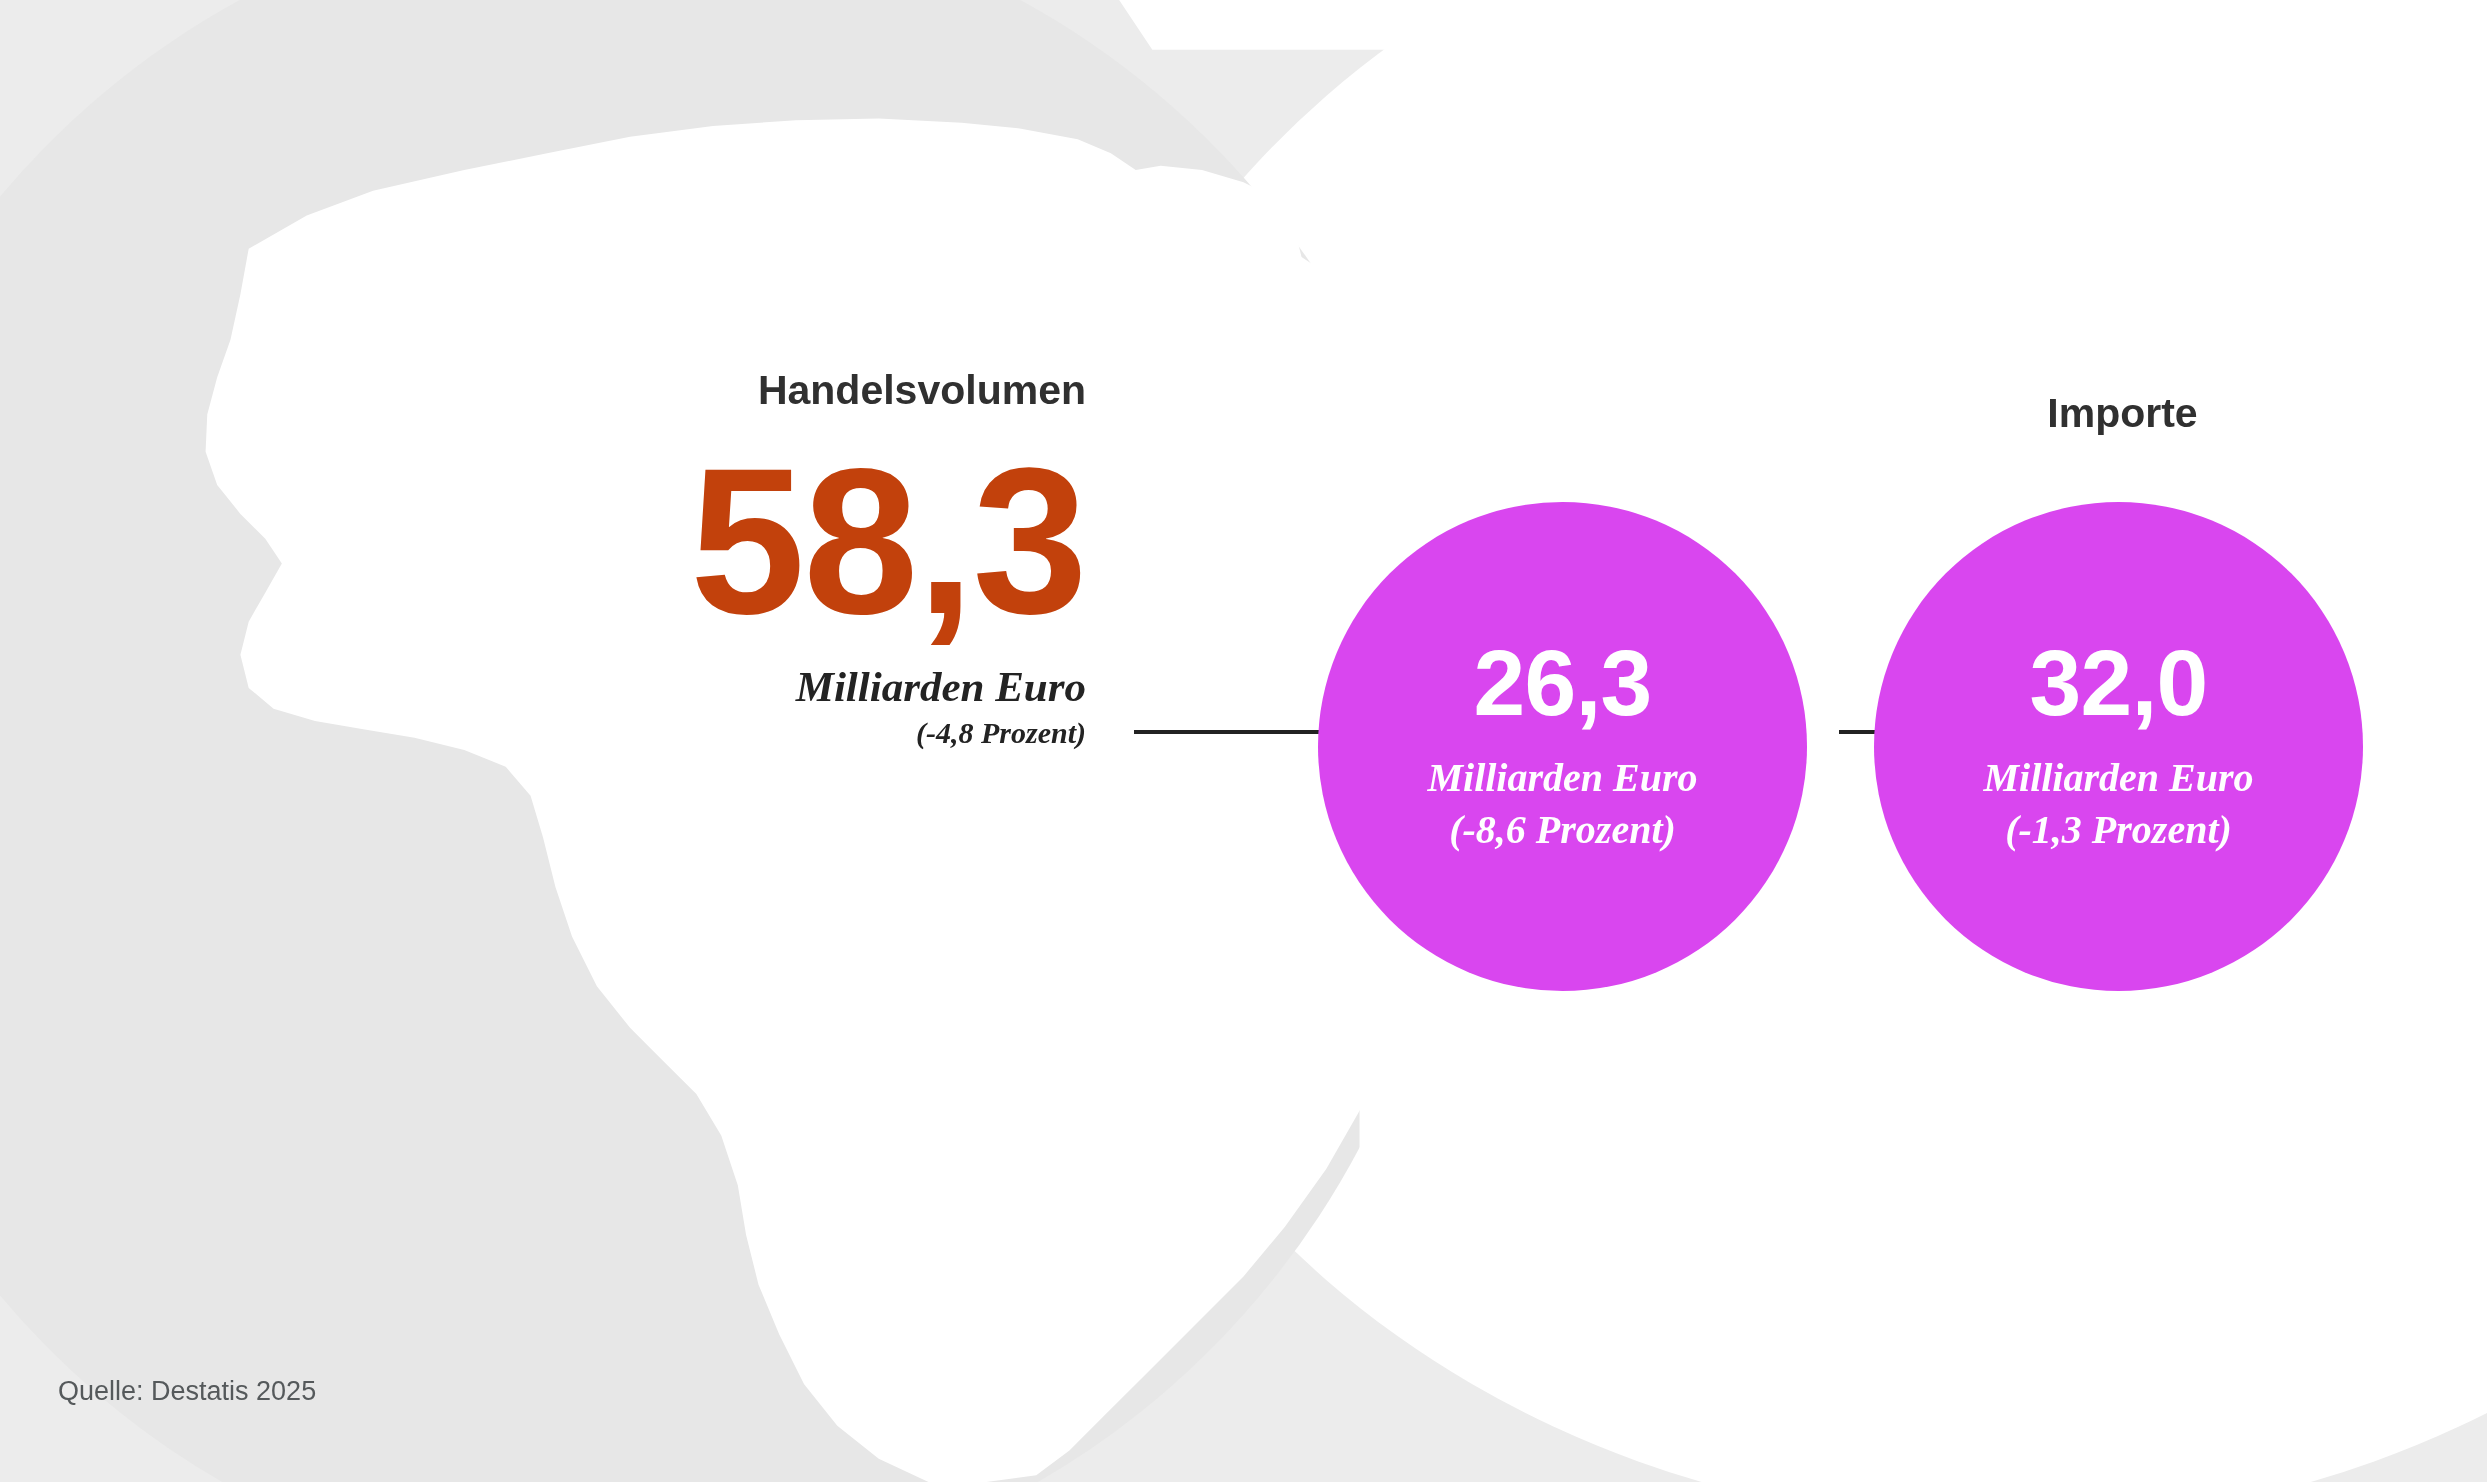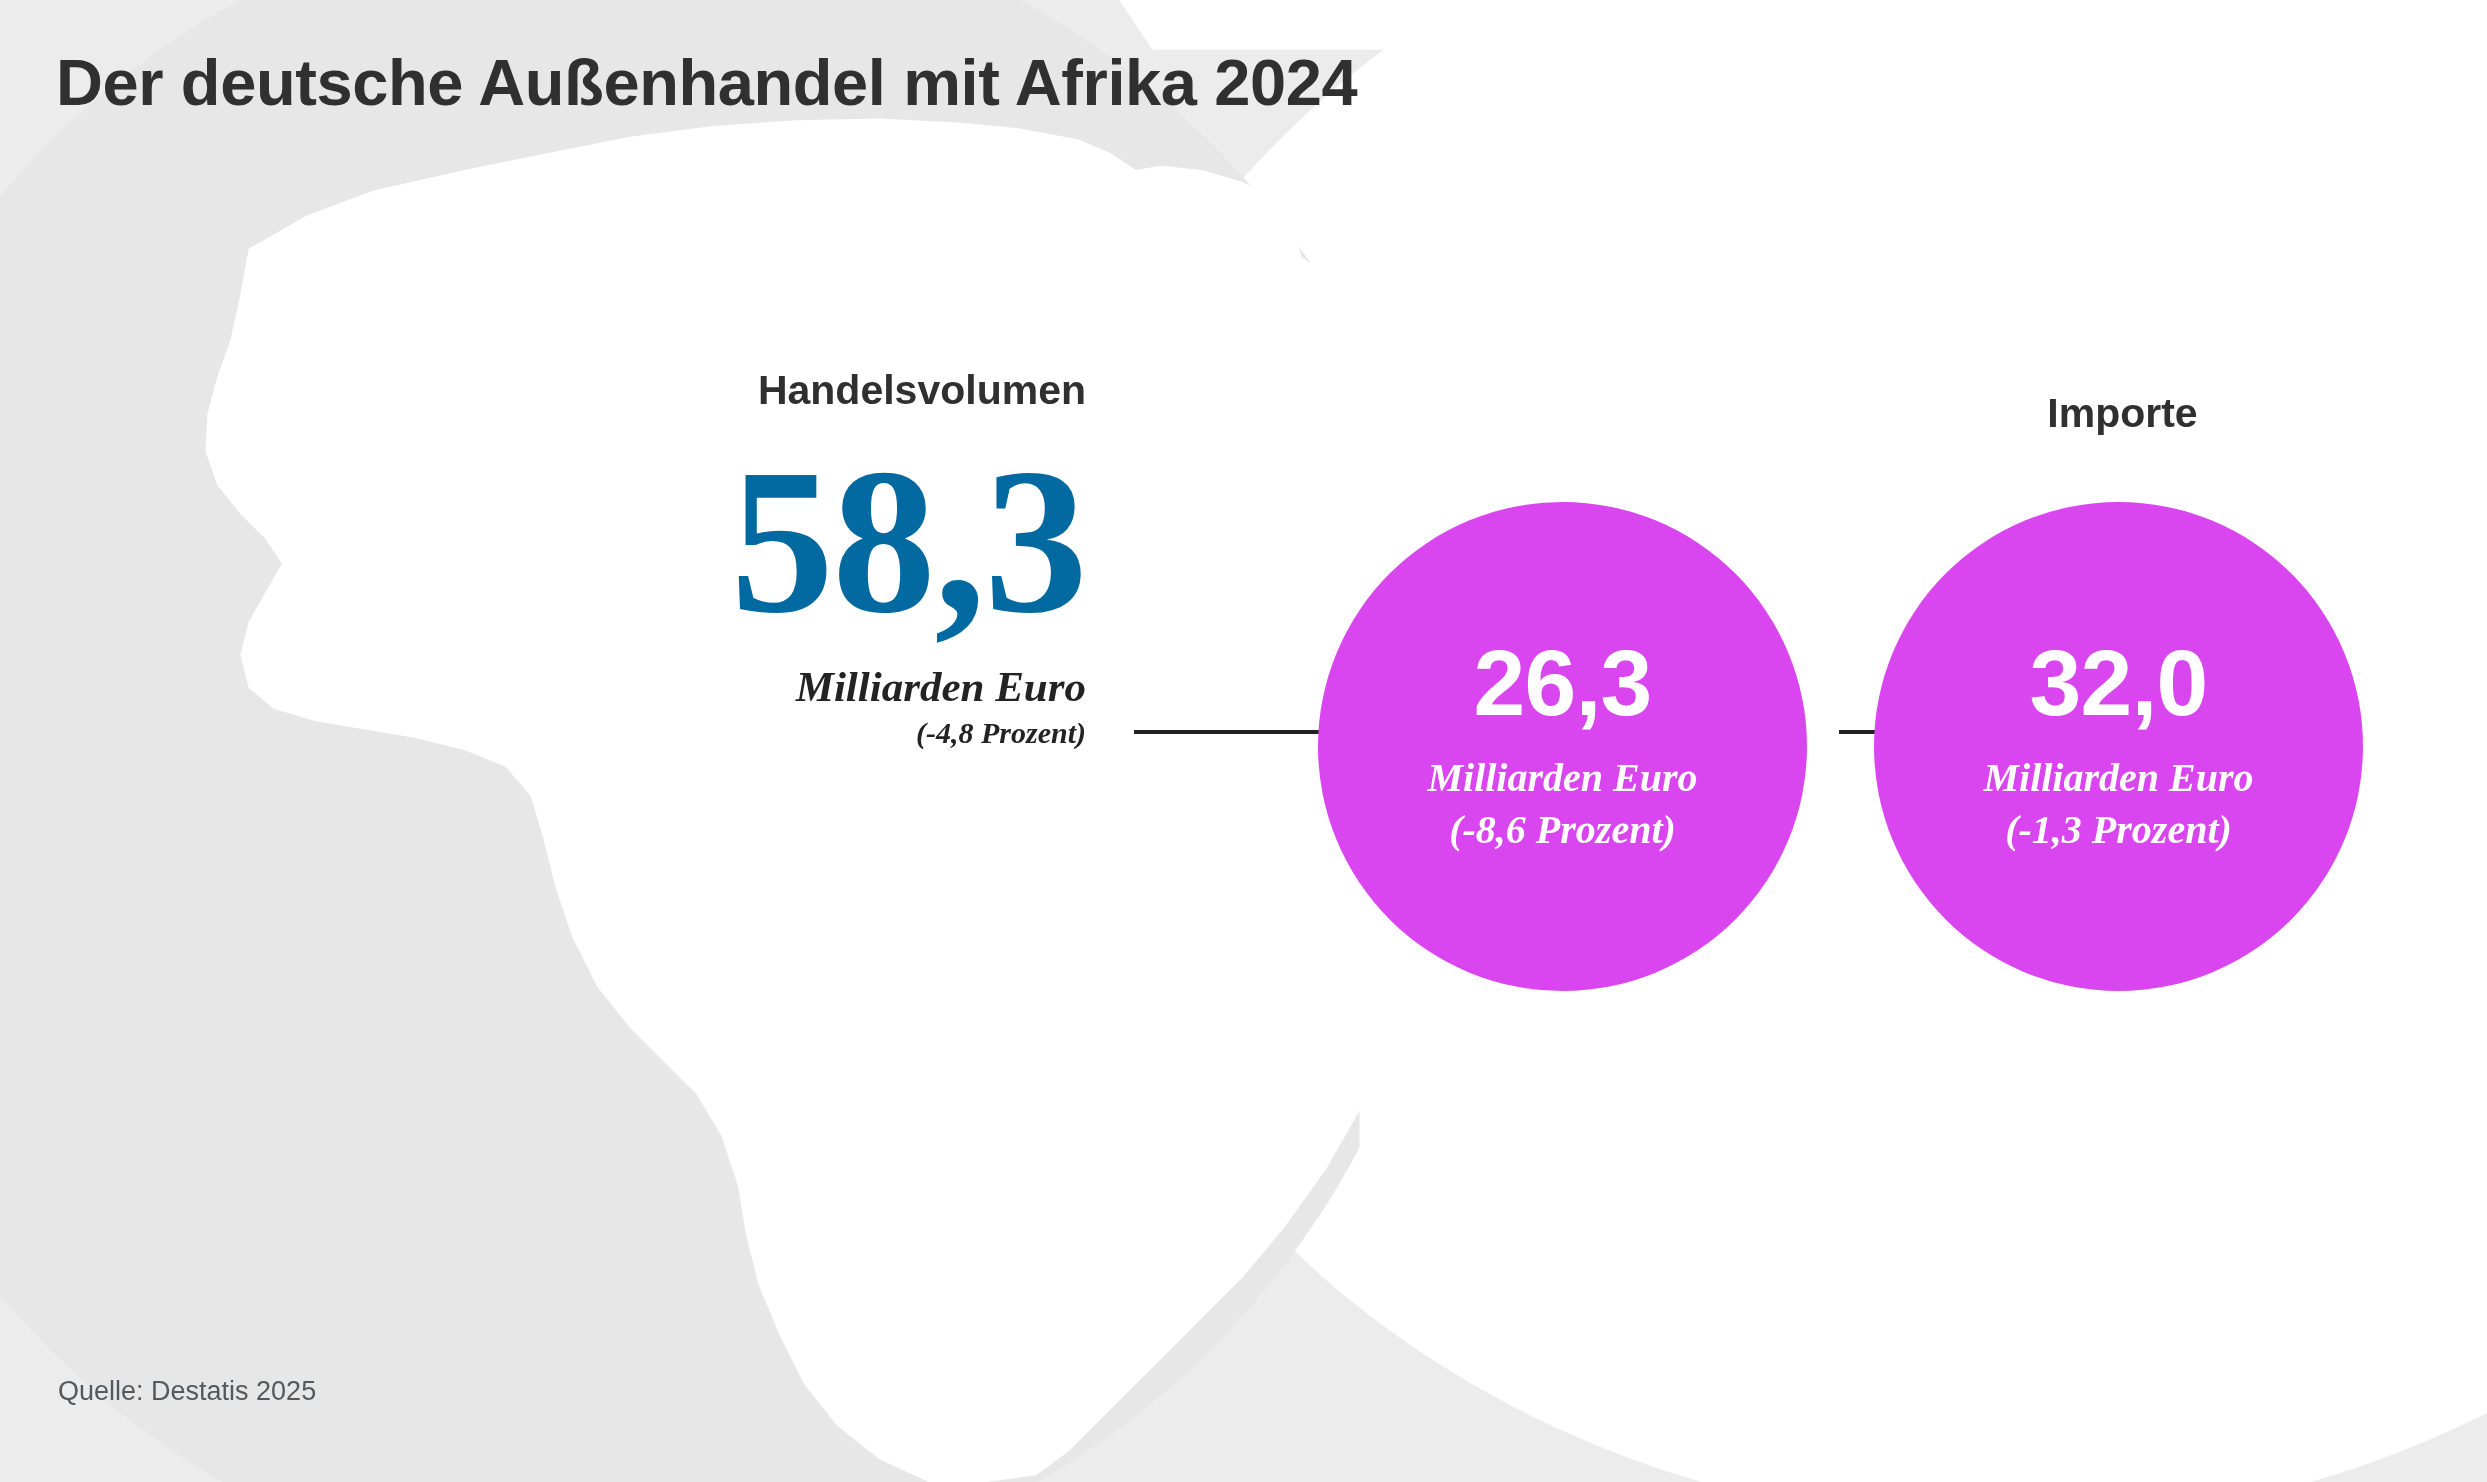--- a/index.html
+++ b/index.html
@@ -70,24 +70,24 @@
     z-index: 25;
   }
   .hv-label {
     font-family: "Liberation Sans", sans-serif;
     font-weight: bold;
     font-size: 41px;
     color: #303030;
     line-height: 1.1;
   }
   .hv-value {
-    font-family: Liberation Serif, serif;
+    font-family: Liberation Sans, sans-serif;
     font-weight: bold;
     font-size: 207px;
-    color: #0369a1;
+    color: #c2410c;
     line-height: 1.0;
     margin-top: 25px;
     letter-spacing: -1.7px;
   }
   .hv-unit {
     font-family: "Liberation Serif", serif;
     font-style: italic;
     font-weight: bold;
     font-size: 43px;
     color: #232323;
@@ -218,21 +218,20 @@
     <path fill="#ffffff" d="
       M 1870 1270 L 1905 1255 L 1935 1265 L 1950 1300
       L 1948 1350 L 1935 1405 L 1915 1460 L 1890 1510
       L 1862 1545 L 1838 1552 L 1822 1535 L 1822 1495
       L 1835 1440 L 1850 1385 L 1862 1325 Z"></path>
 
     <circle cx="1990" cy="1215" r="14" fill="#ffffff"></circle>
     <circle cx="2020" cy="1320" r="11" fill="#ffffff"></circle>
   </svg>
 
-  <div class="title">Der deutsche Außenhandel mit Afrika 2024</div>
 
   <div class="connector left"></div>
   <div class="connector right"></div>
 
   <div class="hv-block">
     <div class="hv-label">Handelsvolumen</div>
     <div class="hv-value">58,3</div>
     <div class="hv-unit">Milliarden Euro</div>
     <div class="hv-pct">(-4,8 Prozent)</div>
   </div>

